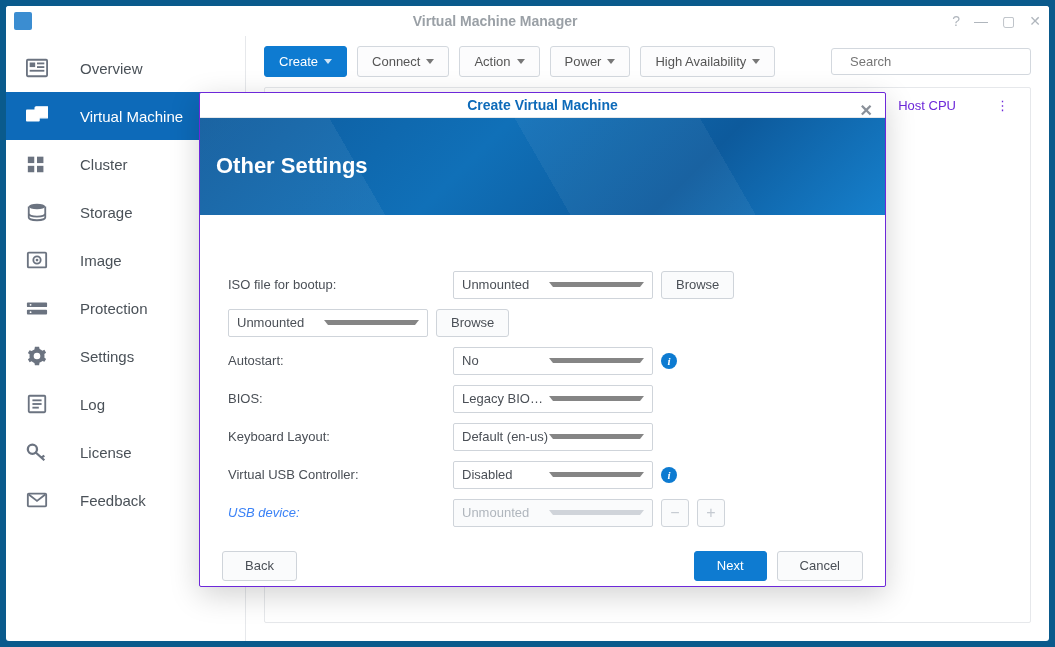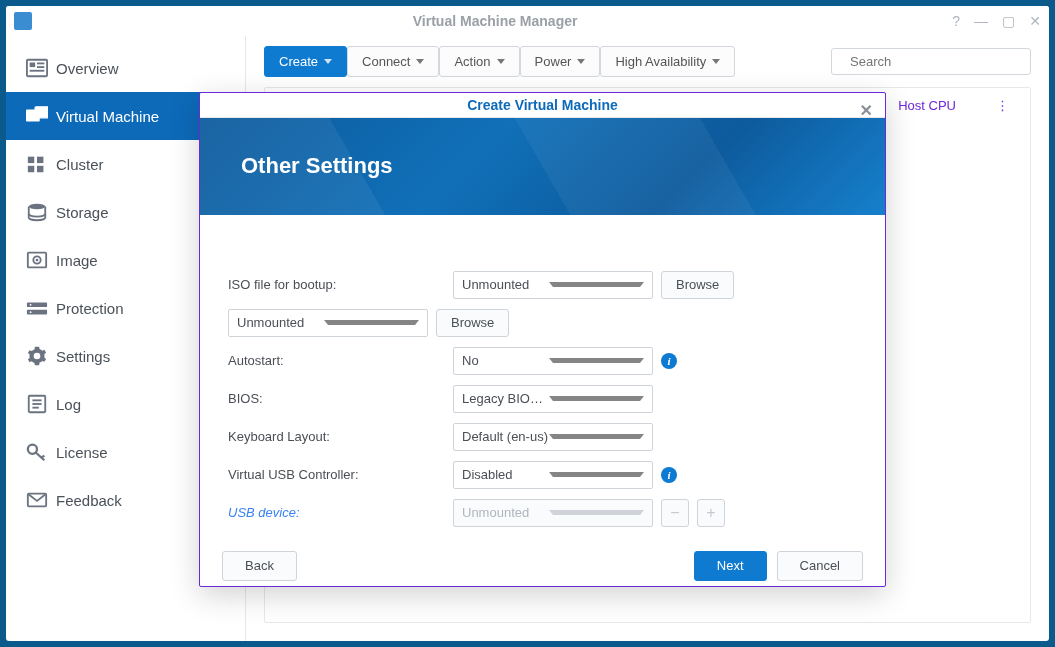--- a/index.html
+++ b/index.html
@@ -5,41 +5,41 @@
 * { box-sizing: border-box; margin: 0; padding: 0; font-family: -apple-system, BlinkMacSystemFont, "Segoe UI", Arial, sans-serif; }
 body { background: #0a5a8c; padding: 6px; width: 1055px; height: 647px; overflow: hidden; }
 .window { background: #fff; width: 100%; height: 100%; border-radius: 3px; display: flex; flex-direction: column; position: relative; }
 .titlebar { height: 30px; display: flex; align-items: center; padding: 0 8px; background: #fff; border-top-left-radius: 3px; border-top-right-radius: 3px; }
 .titlebar-icon { width: 18px; height: 18px; background: #3b8dd1; border-radius: 2px; margin-right: 6px;}
 .titlebar-title { flex: 1; text-align: center; color: #9aa0a6; font-size: 14px; font-weight: 600; }
 .win-controls { display: flex; gap: 14px; color: #b0b6bd; font-size: 14px; }
 .win-controls span { cursor: pointer; }
 .body-row { display: flex; height: calc(100% - 30px); }
 .sidebar { width: 240px; border-right: 1px solid #e6e8eb; padding-top: 8px; }
-.side-item { display: flex; align-items: center; gap: 8px; padding: 14px 20px; color: #4a5158; font-size: 15px; cursor: pointer; }
+.side-item { display: flex; align-items: center; gap: 32px; padding: 14px 20px; color: #4a5158; font-size: 15px; cursor: pointer; }
 .side-item.active { background: #0d6ab9; color: #fff; }
 .side-icon { width: 22px; height: 20px; display: inline-flex; align-items: center; justify-content: center; }
 .side-icon svg { width: 22px; height: 20px; }
 .side-item:not(.active) .side-icon svg { fill: #6b7380; }
 .side-item.active .side-icon svg { fill: #fff; }
 .main { flex: 1; display: flex; flex-direction: column; }
-.toolbar { display: flex; align-items: center; padding: 10px 18px; gap: 0; }
+.toolbar { display: flex; align-items: center; padding: 10px 18px; gap: 10px; }
 .tbtn { background: #fcfcfd; border: 1px solid #d3d8de; border-radius: 3px; padding: 7px 14px; font-size: 13px; color: #555; display: inline-flex; align-items: center; gap: 6px; cursor: pointer; }
 .tbtn.primary { background: #0e7bd1; border-color: #0e7bd1; color: #fff; }
 .caret { width: 0; height: 0; border-left: 4px solid transparent; border-right: 4px solid transparent; border-top: 5px solid currentColor; opacity: .8; }
 .tbtn.primary .caret { border-top-color: #fff; }
 .spacer { flex: 1; }
 .search { display: flex; align-items: center; border: 1px solid #d3d8de; border-radius: 3px; padding: 5px 10px; gap: 8px; width: 200px; color: #8a9099; font-size: 13px; }
 .search input { border: none; outline: none; flex: 1; font-size: 13px; color: #555; }
 .content { flex: 1; border-top: 1px solid #e6e8eb; margin: 0 18px 18px 18px; border: 1px solid #e6e8eb; border-radius: 2px; position: relative; }
 .col-header { position: absolute; right: 14px; top: 6px; display: flex; align-items: center; gap: 40px; color: #6d28d9; font-size: 13px; padding: 4px 8px; }
 .dialog { position: absolute; left: 193px; top: 86px; width: 687px; height: 495px; background: #fff; border: 1px solid #6d28d9; box-shadow: 0 8px 30px rgba(0,0,0,0.18); display: flex; flex-direction: column; border-radius: 2px;}
 .dlg-title { height: 34px; display: flex; align-items: center; justify-content: center; border-bottom: 1px solid #e6e8eb; position: relative; color: #0d6ab9; font-weight: 600; font-size: 14px; }
 .dlg-close { position: absolute; right: 12px; top: 8px; color: #8a9099; font-size: 16px; cursor: pointer; }
-.dlg-banner { height: 136px; background: linear-gradient(135deg, #0d5a9c 0%, #1070b8 40%, #0d5a9c 70%, #1680cc 100%); display: flex; align-items: center; padding: 0 41px; position: relative; overflow: hidden; }
+.dlg-banner { height: 136px; background: linear-gradient(135deg, #0d5a9c 0%, #1070b8 40%, #0d5a9c 70%, #1680cc 100%); display: flex; align-items: center; padding: 0 16px; position: relative; overflow: hidden; }
 .dlg-banner::before { content: ""; position: absolute; inset: 0; background: linear-gradient(60deg, rgba(255,255,255,0.06) 0 25%, transparent 25% 50%, rgba(255,255,255,0.05) 50% 75%, transparent 75%); }
 .dlg-banner h2 { color: #fff; font-size: 22px; font-weight: 700; position: relative; }
 .dlg-form { flex: 1; padding: 22px 28px 10px 28px; margin-top: 33px; }
 .form-row { display: flex; align-items: center; margin-bottom: 8px; height: 30px; }
 .form-row label { width: 225px; font-size: 13px; color: #4a4f56; }
 .form-row.disabled label { color: #3b82f6; font-style: italic; }
 .select { width: 200px; height: 28px; border: 1px solid #cfd4da; border-radius: 2px; display: flex; align-items: center; padding: 0 8px; font-size: 13px; color: #4a4f56; background: #fff; cursor: pointer; }
 .form-row.disabled .select { color: #b0b6bd; background: #fafbfc; cursor: default; }
 .select span { flex: 1; white-space: nowrap; overflow: hidden; text-overflow: ellipsis; }
 .select .caret { border-top-color: #666; }

